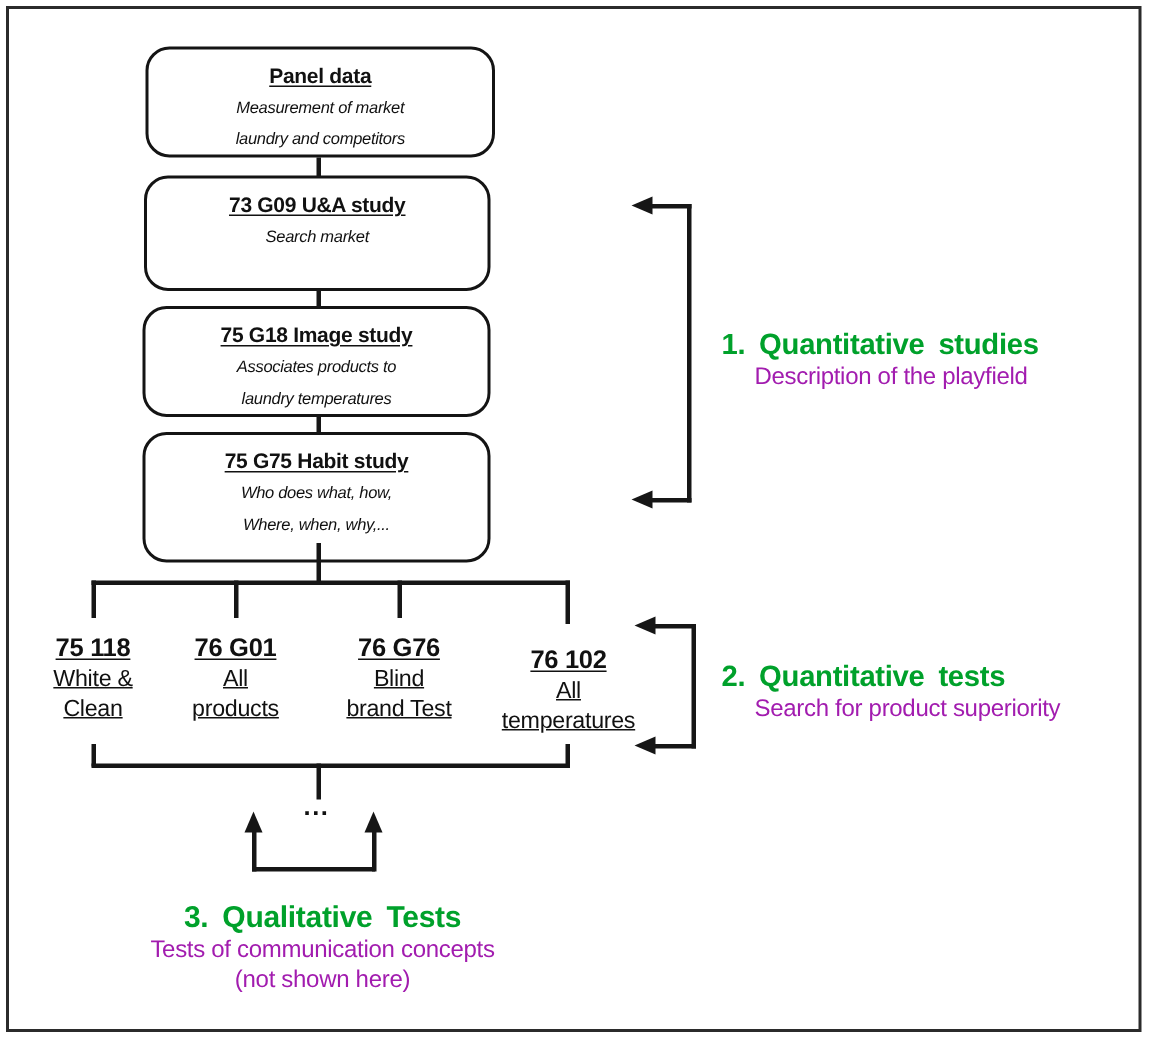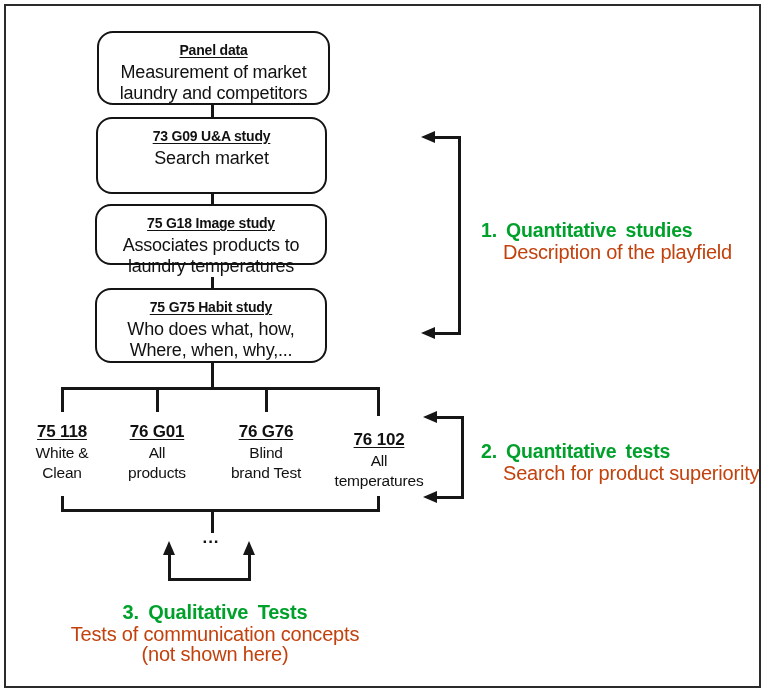--- a/index.html
+++ b/index.html
@@ -13,21 +13,21 @@
   }
   
   .fbox {
     position:absolute; border:2.5px solid #141414; border-radius:16px;
     background:#fff; text-align:center; box-sizing:border-box; padding-top:5px;
   }
   .fbox-title {
     font-weight:bold; font-size:14px; line-height:24px;
     text-decoration:underline; text-underline-offset:2px; letter-spacing:-0.2px;
   }
-  .fbox-line { font-size:18px; line-height:21px; letter-spacing:-0.2px; }
+  .fbox-line { font-size:11px; line-height:21px; letter-spacing:-0.2px;font-style:italic; }
 
   
   .vline { position:absolute; width:2.5px; background:#161616; }
   .hline { position:absolute; height:2.5px; background:#161616; }
 
   
   .arr-left {
     position:absolute; width:0; height:0;
     border-top:6px solid transparent; border-bottom:6px solid transparent;
     border-right:14px solid #161616;
@@ -37,30 +37,30 @@
     border-left:6px solid transparent; border-right:6px solid transparent;
     border-bottom:14px solid #161616;
   }
 
   
   .tcol { position:absolute; text-align:center; }
   .tcol-code {
     font-weight:bold; font-size:17px; line-height:22px;
     text-decoration:underline; text-underline-offset:2px; letter-spacing:-0.2px;
   }
-  .tcol-line { font-size:15.5px; line-height:20px; letter-spacing:-0.2px; }
+  .tcol-line { font-size:15.5px; line-height:20px; letter-spacing:-0.2px;text-decoration:underline; }
 
   
   .slabel { position:absolute; }
   .slabel-title {
     color:#00a12b; font-weight:bold; font-size:19.5px; line-height:24px;
     word-spacing:4px; letter-spacing:-0.2px; white-space:nowrap;
   }
   .slabel-sub {
-    color:#c2410c; font-size:20px; line-height:20px; letter-spacing:-0.2px;
+    color:#a21caf; font-size:16px; line-height:20px; letter-spacing:-0.2px;
     white-space:nowrap;
   }
   .slabel-sub.indent { margin-left:22px; }
   .slabel-center { text-align:center; }
   .ellipsis-mark {
     position:absolute; font-weight:bold; font-size:17px; text-align:center;
     letter-spacing:1px;
   }
 </style>
 </head>
@@ -73,27 +73,27 @@
     <div class="fbox-title">Panel data</div>
     <div class="fbox-line">Measurement of market</div>
     <div class="fbox-line">laundry and competitors</div>
   </div>
 
   <div class="fbox" style="left:96px; top:117px; width:231px; height:77px;">
     <div class="fbox-title">73 G09 U&amp;A study</div>
     <div class="fbox-line">Search market</div>
   </div>
 
-  <div class="fbox" style="left:95px; top:204px; width:232px; height:61px;">
+  <div class="fbox" style="left:95px; top:204px; width:232px; height:74px;">
     <div class="fbox-title">75 G18 Image study</div>
     <div class="fbox-line">Associates products to</div>
     <div class="fbox-line">laundry temperatures</div>
   </div>
 
-  <div class="fbox" style="left:95px; top:288px; width:232px; height:75px;">
+  <div class="fbox" style="left:95px; top:288px; width:232px; height:87px;">
     <div class="fbox-title">75 G75 Habit study</div>
     <div class="fbox-line">Who does what, how,</div>
     <div class="fbox-line">Where, when, why,...</div>
   </div>
 
   <div class="vline" style="left:211px; top:105px; height:13px;"></div>
   <div class="vline" style="left:211px; top:193px; height:12px;"></div>
   <div class="vline" style="left:211px; top:277px; height:12px;"></div>
   <div class="vline" style="left:211px; top:362px; height:27px;"></div>
 

